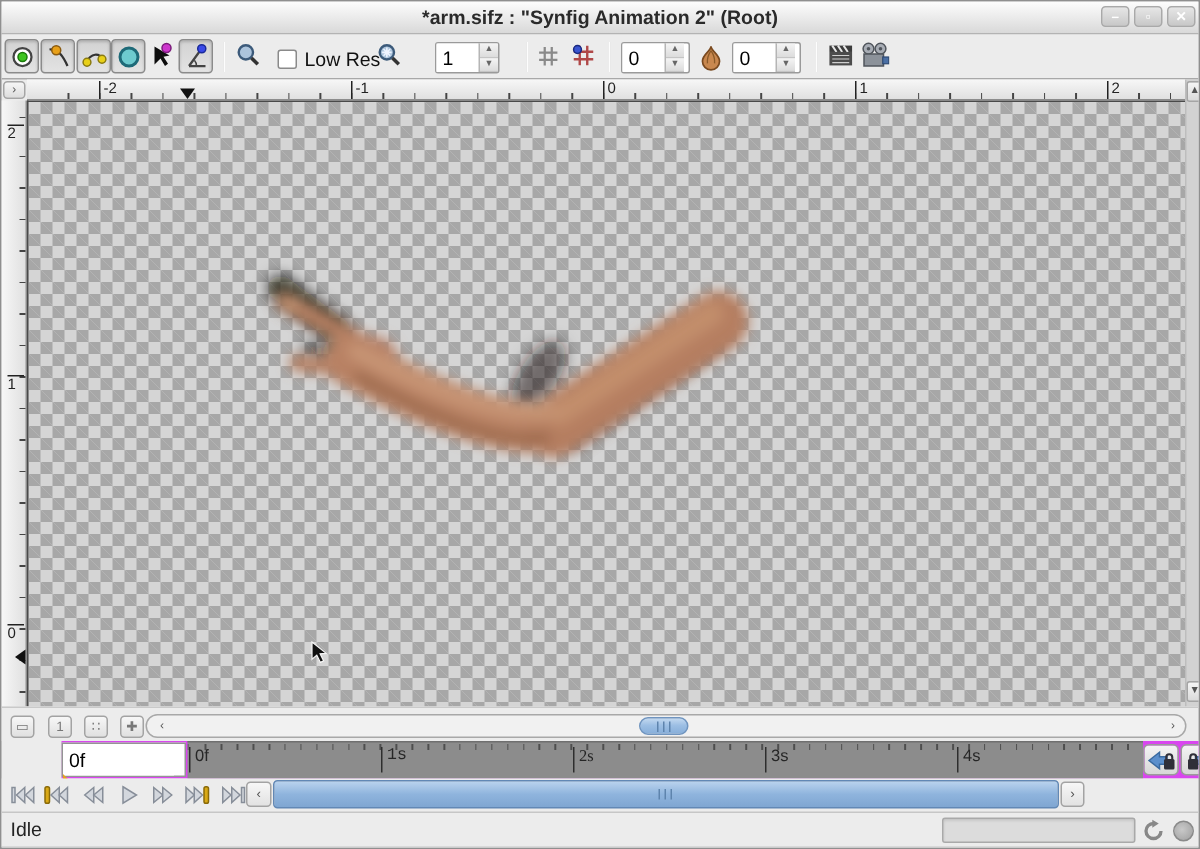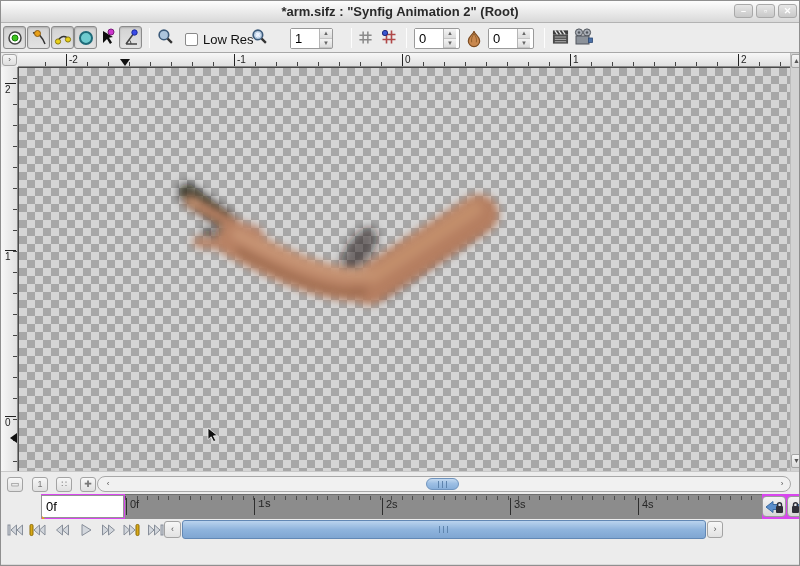--- a/index.html
+++ b/index.html
@@ -309,21 +309,21 @@
 
   <div class="abs timerow">
     <div class="abs timefield">
       <input value="0f" style="">
       <div class="abs cornermark"></div>
     </div>
     <div class="abs truler">
       <div class="minor"></div>
       <div class="tlabel" style="left:1px;">0f</div>
       <div class="tlabel" style="left:129px;font-family:Liberation Mono, monospace;">1s</div>
-      <div class="tlabel" style="left:257px;">2s</div>
+      <div class="tlabel" style="left:257px;font-family:Liberation Serif, serif;">2s</div>
       <div class="tlabel" style="left:385px;">3s</div>
       <div class="tlabel" style="left:513px;">4s</div>
     </div>
     <div class="abs lockbtn" style="left:721px;">
       <svg width="20" height="14" viewBox="0 0 20 14">
         <polygon points="1,7 8,1.5 8,4.5 13,4.5 13,9.5 8,9.5 8,12.5" fill="#5b8fcc" stroke="#3a6aa0" stroke-width="1"></polygon>
         <rect x="11" y="6" width="7" height="7" rx="1" fill="#2f2f38"></rect>
         <path d="M12.5,6 V4.8 a2,2 0 0 1 4,0 V6" fill="none" stroke="#2f2f38" stroke-width="1.4"></path>
       </svg>
     </div>
@@ -388,15 +388,28 @@
         <rect x="14" y="3" width="2" height="10" fill="#d3d7dd" stroke="#878e99"></rect>
       </svg>
     </div>
     <div class="abs scrubL">‹</div>
     <div class="abs scrub">
       <div class="grip" style="left:256px;top:5px;"></div>
     </div>
     <div class="abs scrubR">›</div>
   </div>
 
+  <div class="abs statusbar">
+    <div class="abs statustext">Idle</div>
+    <div class="abs progresswell"></div>
+    <div class="abs" style="left:760px;top:4px;">
+      <svg width="16" height="16" viewBox="0 0 16 16">
+        <path d="M13,8 A5,5 0 1 1 8,3" fill="none" stroke="#888" stroke-width="2.2"></path>
+        <polygon points="7.2,0.5 7.2,5.8 11.5,3" fill="#888"></polygon>
+      </svg>
+    </div>
+    <div class="abs" style="left:781px;top:5px;width:14px;height:14px;border-radius:50%;
+         background:radial-gradient(circle at 5px 5px,#c9c9c9,#9e9e9e);border:1px solid #8a8a8a;"></div>
+
+  </div>
 
   <div class="abs bottomedge"></div>
 </div>
 
 </body></html>

